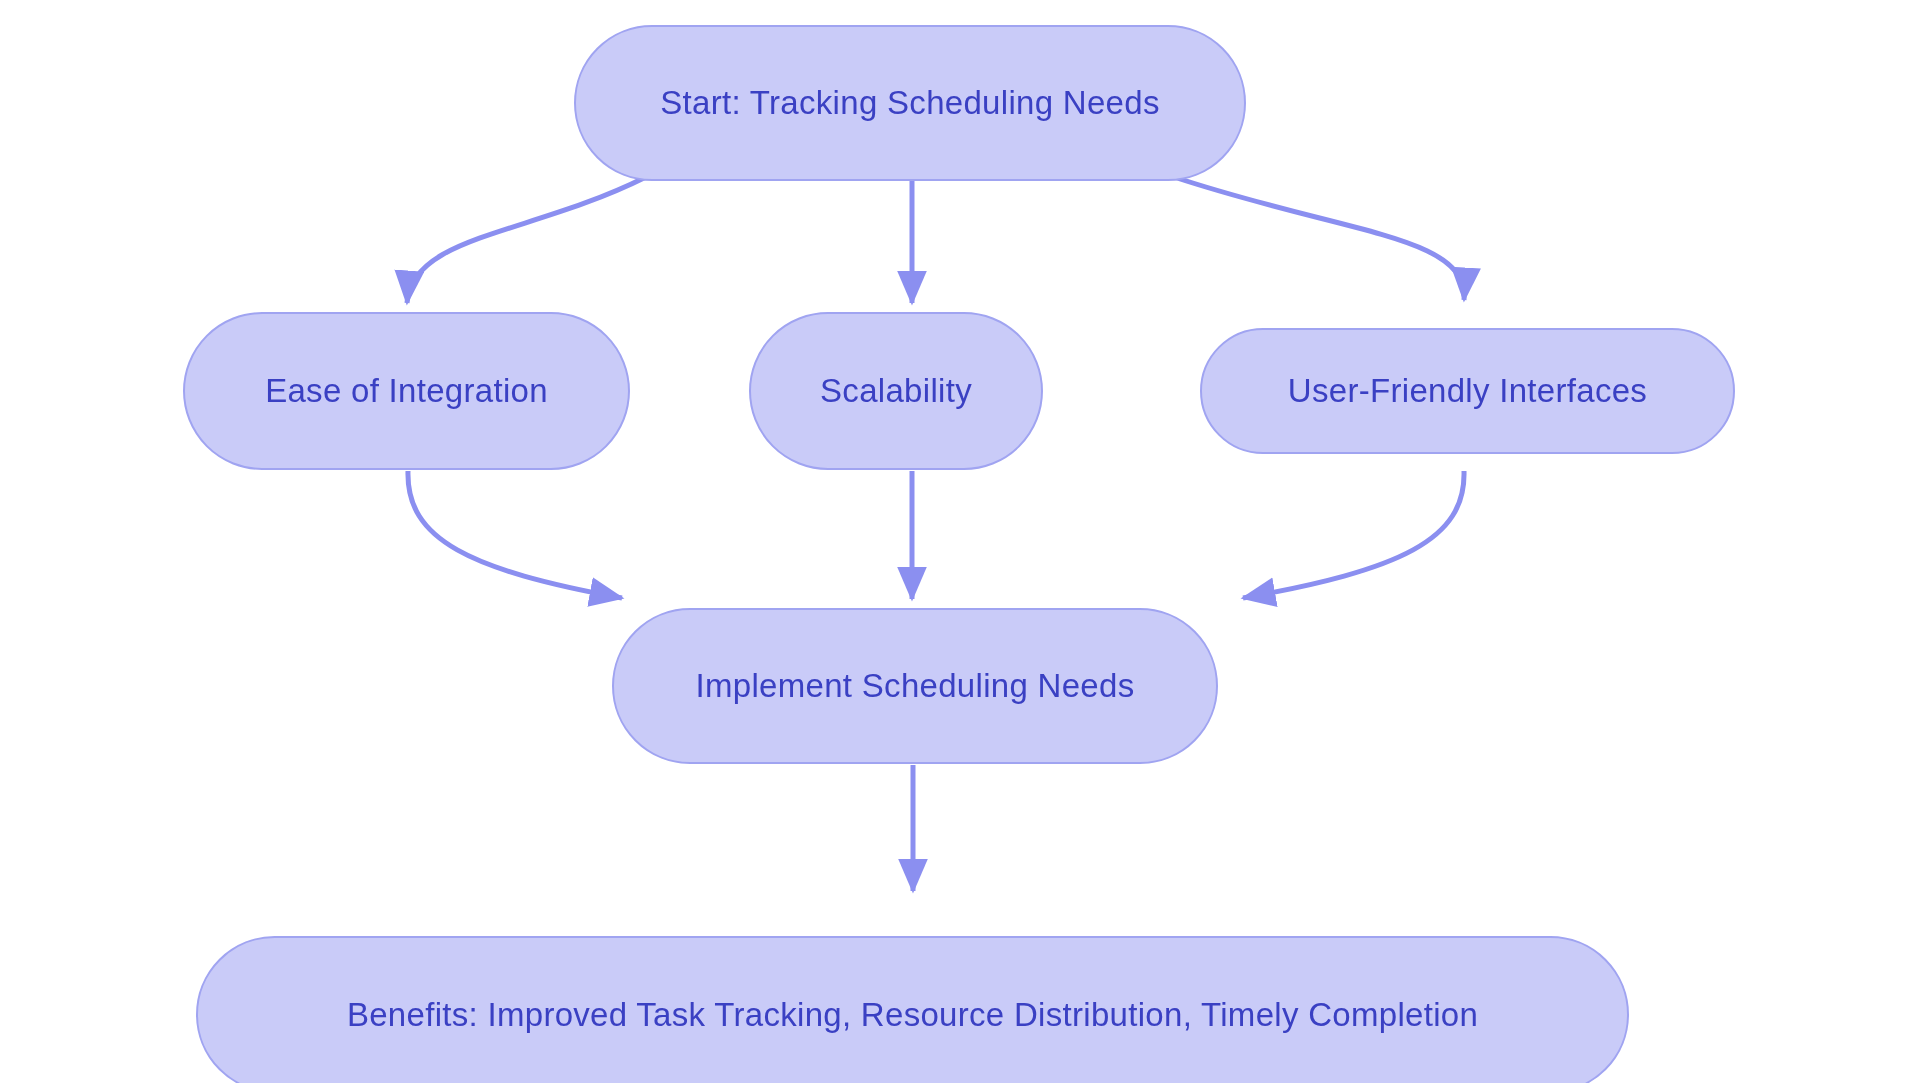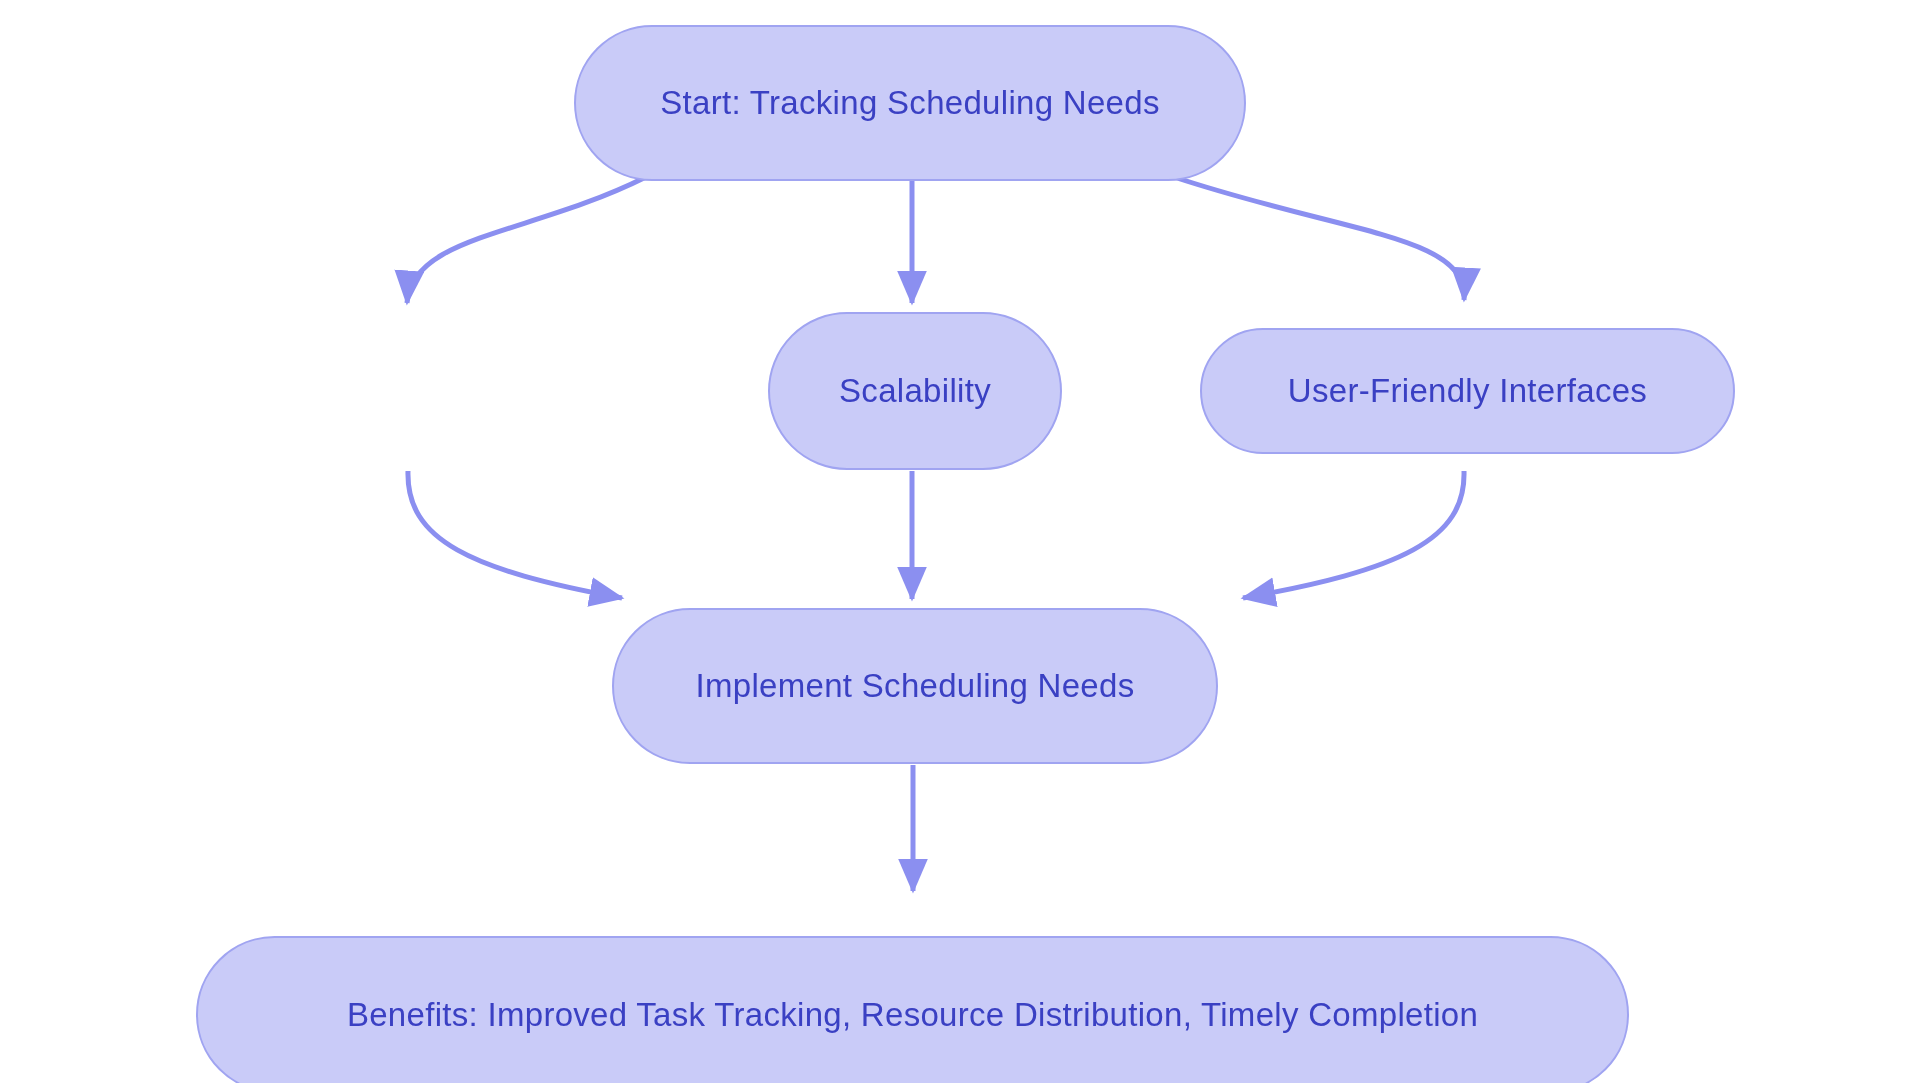--- a/index.html
+++ b/index.html
@@ -22,21 +22,21 @@
     border-radius:80px;
     color:var(--node-text);
     font-size:33px;
     letter-spacing:0.3px;
     text-align:center;
     white-space:nowrap;
     z-index:2;
   }
   #n-start      {left:574px;  top:25px;  width:672px;  height:156px;}
   #n-ease       {left:183px;  top:312px; width:447px;  height:158px;}
-  #n-scalability{left:768px;  top:312px; width:294px;  height:158px;}
+  #n-scalability{left:749px;  top:312px; width:294px;  height:158px;}
   #n-user       {left:1200px; top:312px; width:535px;  height:126px;margin-top:16px;}
   #n-implement  {left:612px;  top:608px; width:606px;  height:156px;}
   #n-benefits   {left:196px;  top:936px; width:1433px; height:157px;border-radius:79px;}
   .edge{stroke:var(--arrow);stroke-width:5;fill:none;stroke-linecap:butt;}
 </style>
 </head>
 <body>
 
 <div class="canvas">
 
@@ -52,20 +52,23 @@
     <path class="edge" d="M 408 471 C 406 540, 470 570, 622 598" marker-end="url(#ah)"></path>
     <path class="edge" d="M 912 471 L 912 599" marker-end="url(#ah)"></path>
     <path class="edge" d="M 1464 471 C 1466 540, 1400 570, 1243 598" marker-end="url(#ah)"></path>
     <path class="edge" d="M 913 765 L 913 891" marker-end="url(#ah)"></path>
   </svg>
 
   <div class="node" id="n-start">
     <span>Start: Tracking Scheduling Needs</span>
   </div>
 
+  <div class="node" id="n-ease">
+    <span>Ease of Integration</span>
+  </div>
 
   <div class="node" id="n-scalability">
     <span>Scalability</span>
   </div>
 
   <div class="node" id="n-user">
     <span>User-Friendly Interfaces</span>
   </div>
 
   <div class="node" id="n-implement">

